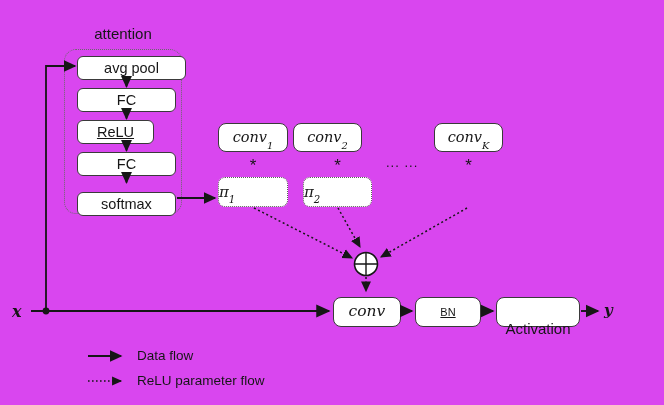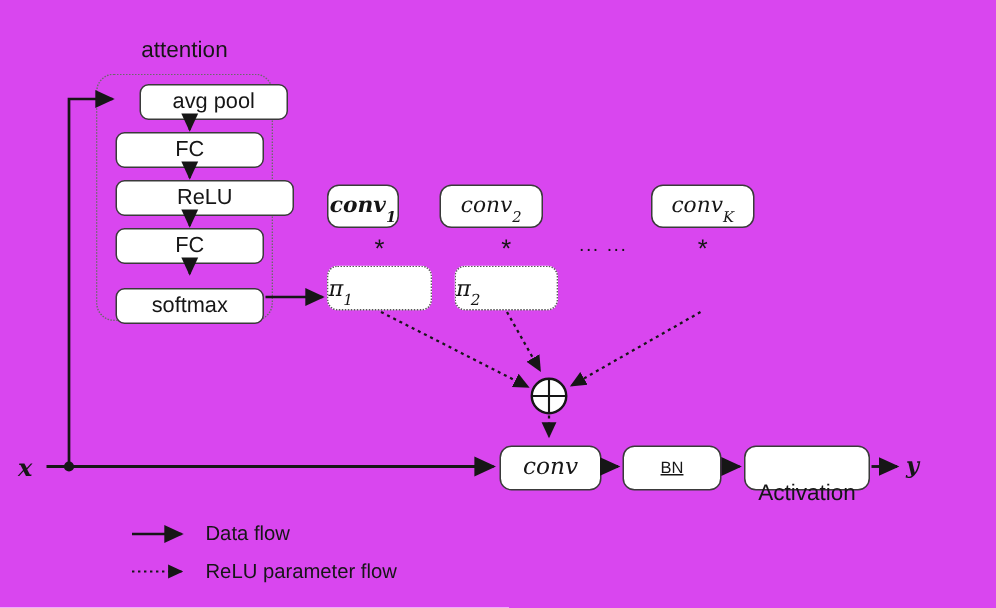--- a/index.html
+++ b/index.html
@@ -38,37 +38,37 @@
   .ellipsis{position:absolute;font-size:13px;letter-spacing:1px;color:#161616;white-space:nowrap;}
 </style>
 </head>
 <body>
 
 <div id="stage">
 
   <div class="label" style="left:64px;top:25px;width:118px;text-align:center;font-size:15px;">attention</div>
   <div class="group-frame" style="left:64px;top:49px;width:118px;height:165px;"></div>
 
-  <div class="box" style="left:93px;top:56px;width:99px;height:24px;">
+  <div class="box" style="left:77px;top:56px;width:109px;height:24px;">
     <span>avg pool</span>
   </div>
   <div class="box" style="left:77px;top:88px;width:99px;height:24px;">
     <span>FC</span>
   </div>
-  <div class="box" style="left:77px;top:120px;width:119px;height:24px;">
+  <div class="box" style="left:77px;top:120px;width:77px;height:24px;text-decoration:underline;">
     <span>ReLU</span>
   </div>
   <div class="box" style="left:77px;top:152px;width:99px;height:24px;">
     <span>FC</span>
   </div>
   <div class="box" style="left:77px;top:192px;width:99px;height:24px;">
     <span>softmax</span>
   </div>
 
-  <div class="box round8" style="left:218px;top:123px;width:48px;height:29px;font-weight:bold;">
+  <div class="box round8" style="left:218px;top:123px;width:70px;height:29px;">
     <span class="math"><i>conv</i><sub>1</sub></span>
   </div>
   <div class="box round8" style="left:293px;top:123px;width:69px;height:29px;">
     <span class="math"><i>conv</i><sub>2</sub></span>
   </div>
   <div class="box round8" style="left:434px;top:123px;width:69px;height:29px;">
     <span class="math"><i>conv</i><sub>K</sub></span>
   </div>
 
   <div class="star" style="left:218px;top:156px;width:70px;">*</div>

